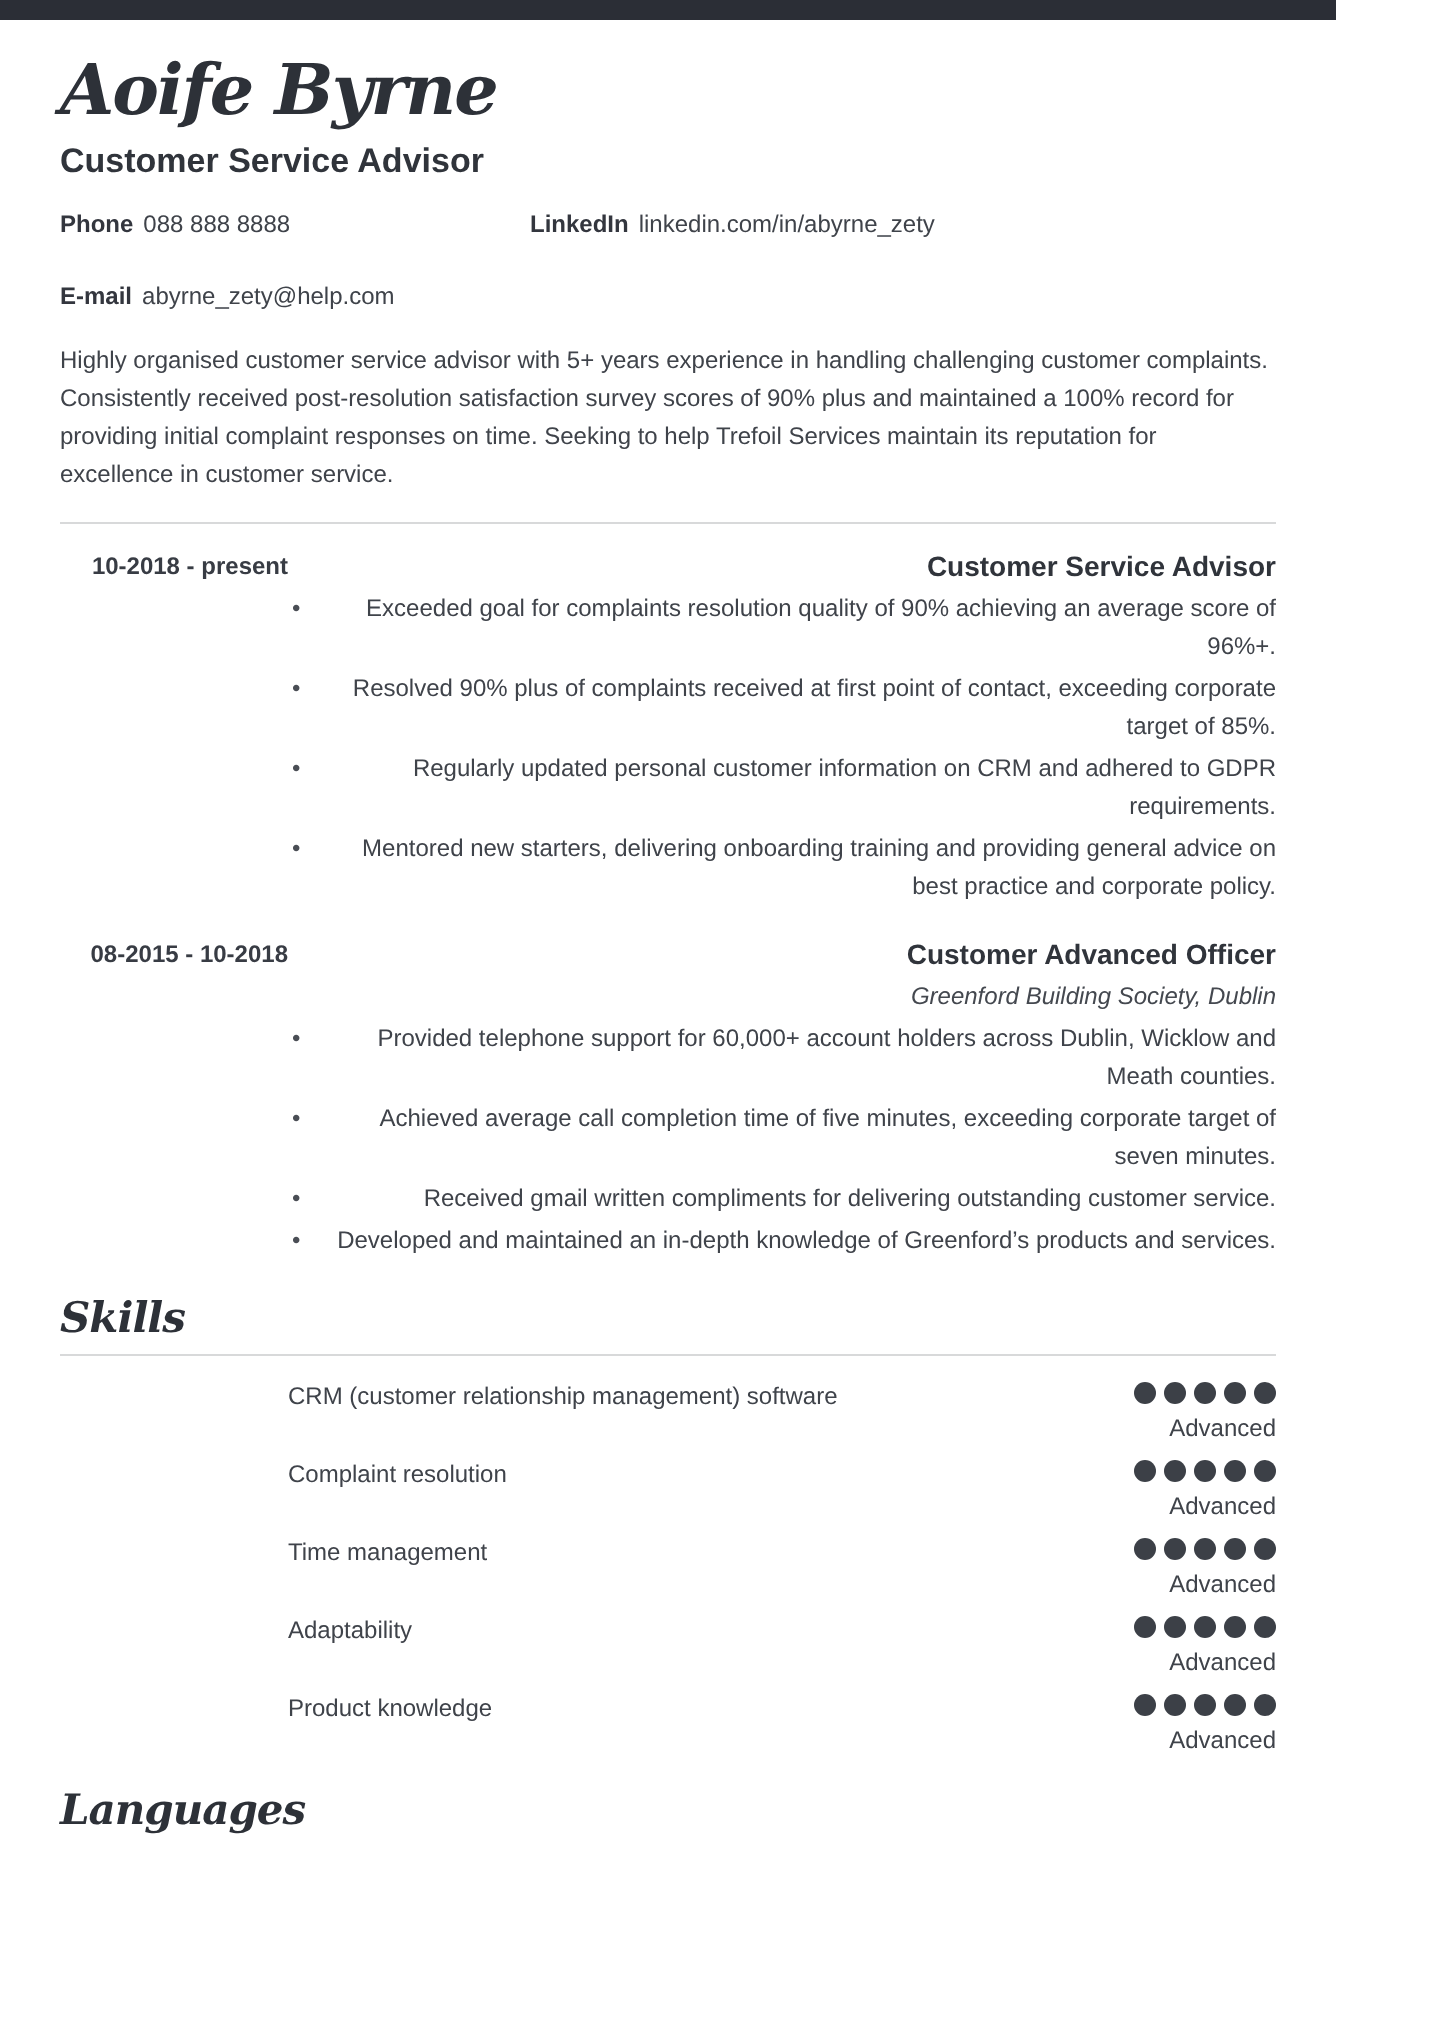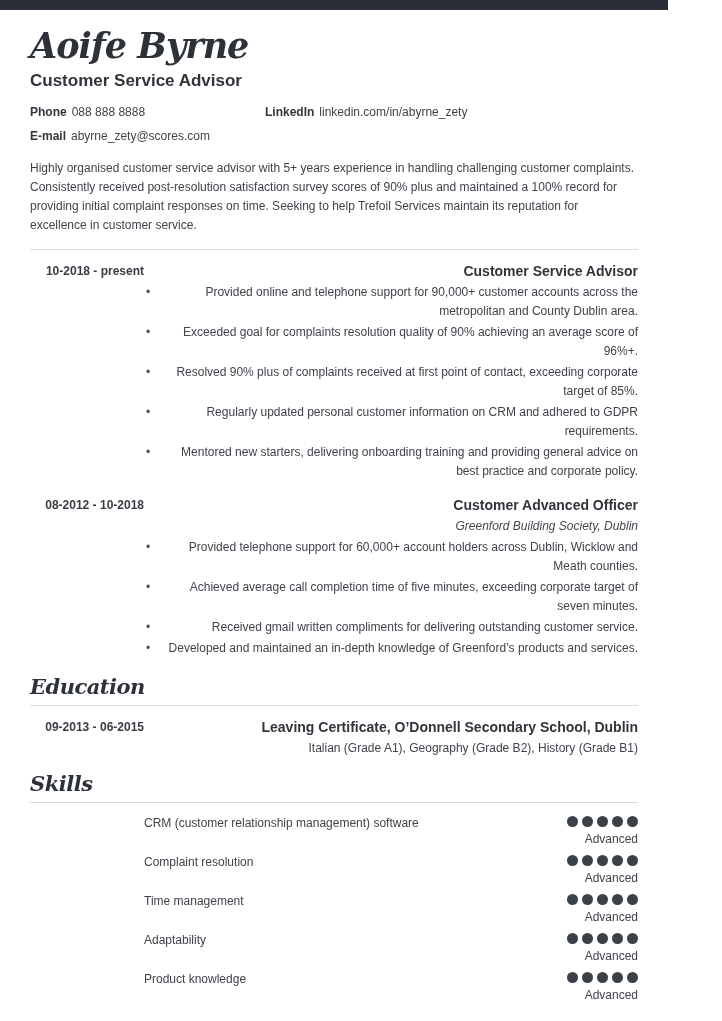--- a/index.html
+++ b/index.html
@@ -47,21 +47,21 @@
     margin-top:5px;
     font-size:17px;
     font-weight:bold;
     color:#30343b;
   }
   
   .contact{
     margin-top:13px;
     display:grid;
     grid-template-columns:235px 1fr;
-    row-gap:8px;
+    row-gap:20px;
     font-size:12px;
     line-height:16px;
   }
   .contact .label{
     font-weight:bold;
     color:#33363e;
     margin-right:5px;
   }
   
   .summary{
@@ -194,71 +194,58 @@
     <div class="jobtitle">Customer Service Advisor</div>
 
     <div class="contact">
       <div>
         <span class="label">Phone</span><span>088 888 8888</span>
       </div>
       <div>
         <span class="label">LinkedIn</span><span>linkedin.com/in/abyrne_zety</span>
       </div>
       <div>
-        <span class="label">E-mail</span><span>abyrne_zety@scores.com</span>
+        <span class="label">E-mail</span><span>abyrne_zety@help.com</span>
       </div>
       <div></div>
     </div>
 
     <p class="summary">Highly organised customer service advisor with 5+ years experience in handling challenging customer complaints. Consistently received post-resolution satisfaction survey scores of 90% plus and maintained a 100% record for providing initial complaint responses on time. Seeking to help Trefoil Services maintain its reputation for excellence in customer service.</p>
 
     <div class="section">
       <hr class="section-rule">
 
       <div class="entry">
         <div class="entry-dates">10-2018 - present</div>
         <div class="entry-body">
           <div class="entry-title">Customer Service Advisor</div>
           <ul class="bullets">
-            <li>Provided online and telephone support for 90,000+ customer accounts across the metropolitan and County Dublin area.</li>
             <li>Exceeded goal for complaints resolution quality of 90% achieving an average score of 96%+.</li>
             <li>Resolved 90% plus of complaints received at first point of contact, exceeding corporate target of 85%.</li>
             <li>Regularly updated personal customer information on CRM and adhered to GDPR requirements.</li>
             <li>Mentored new starters, delivering onboarding training and providing general advice on best practice and corporate policy.</li>
           </ul>
         </div>
       </div>
 
       <div class="entry">
-        <div class="entry-dates">08-2012 - 10-2018</div>
+        <div class="entry-dates">08-2015 - 10-2018</div>
         <div class="entry-body">
           <div class="entry-title">Customer Advanced Officer</div>
           <div class="entry-company">Greenford Building Society, Dublin</div>
           <ul class="bullets">
             <li>Provided telephone support for 60,000+ account holders across Dublin, Wicklow and Meath counties.</li>
             <li>Achieved average call completion time of five minutes, exceeding corporate target of seven minutes.</li>
             <li>Received gmail written compliments for delivering outstanding customer service.</li>
             <li>Developed and maintained an in-depth knowledge of Greenford’s products and services.</li>
           </ul>
         </div>
       </div>
     </div>
 
-    <div class="section">
-      <div class="section-heading">Education</div>
-      <hr class="section-rule">
-
-      <div class="entry">
-        <div class="entry-dates">09-2013 - 06-2015</div>
-        <div class="entry-body">
-          <div class="entry-title">Leaving Certificate, O’Donnell Secondary School, Dublin</div>
-          <div class="entry-detail">Italian (Grade A1), Geography (Grade B2), History (Grade B1)</div>
-        </div>
-      </div>
-    </div>
 
     <div class="section">
       <div class="section-heading">Skills</div>
       <hr class="section-rule">
 
       <div class="rated-row">
         <div class="rated-indent"></div>
         <div class="rated-label">CRM (customer relationship management) software</div>
         <div class="rating">
           <div class="dots">

